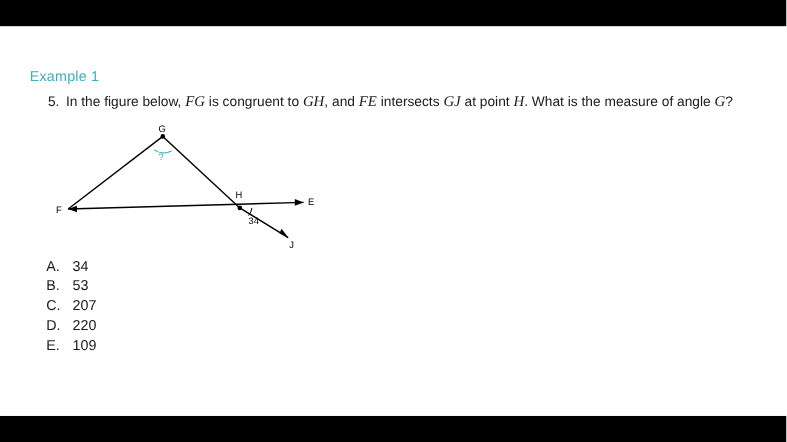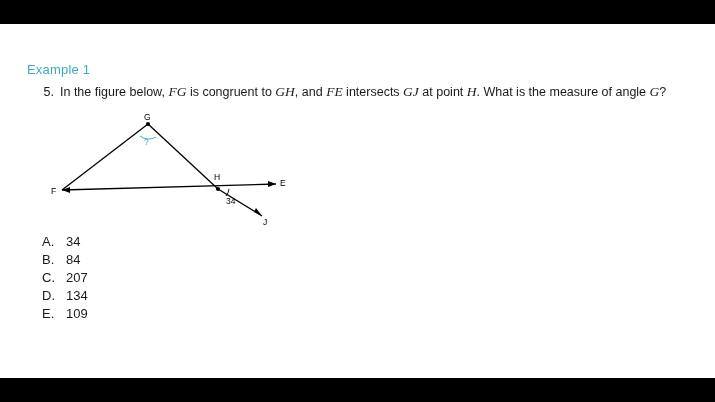--- a/index.html
+++ b/index.html
@@ -142,29 +142,29 @@
     </svg>
   </div>
 
   <div class="choices">
     <div class="choice">
       <span class="letter">A.</span>
       <span class="val">34</span>
     </div>
     <div class="choice">
       <span class="letter">B.</span>
-      <span class="val">84</span>
+      <span class="val">53</span>
     </div>
     <div class="choice">
       <span class="letter">C.</span>
       <span class="val">207</span>
     </div>
     <div class="choice">
       <span class="letter">D.</span>
-      <span class="val">134</span>
+      <span class="val">220</span>
     </div>
     <div class="choice">
       <span class="letter">E.</span>
       <span class="val">109</span>
     </div>
   </div>
 
 </div>
 
 </body></html>

